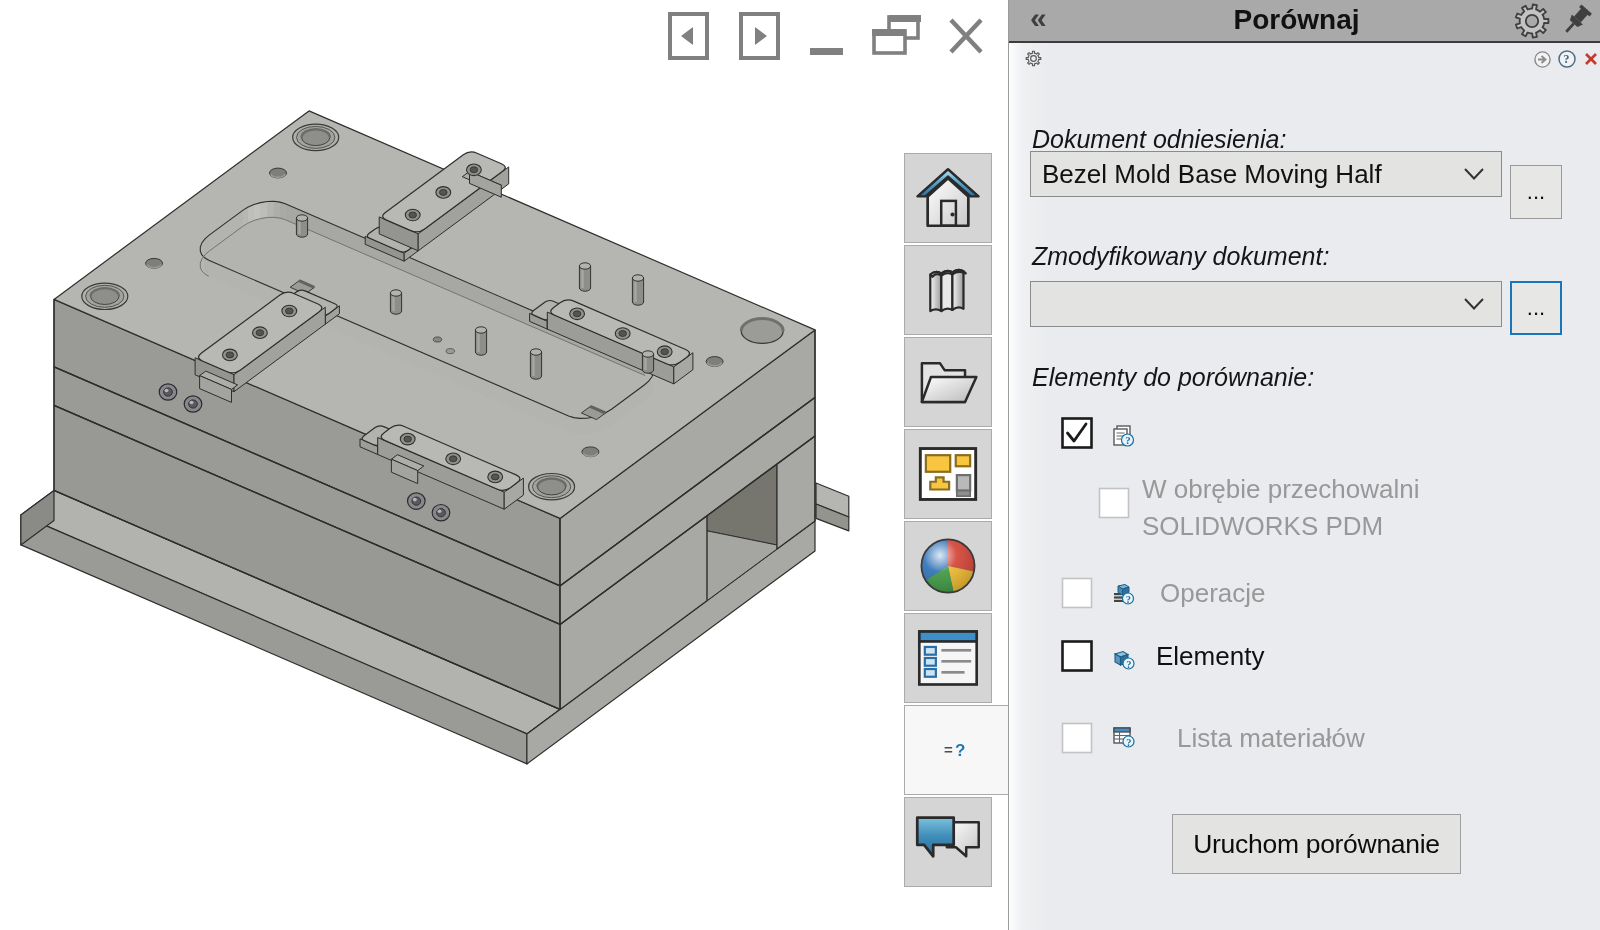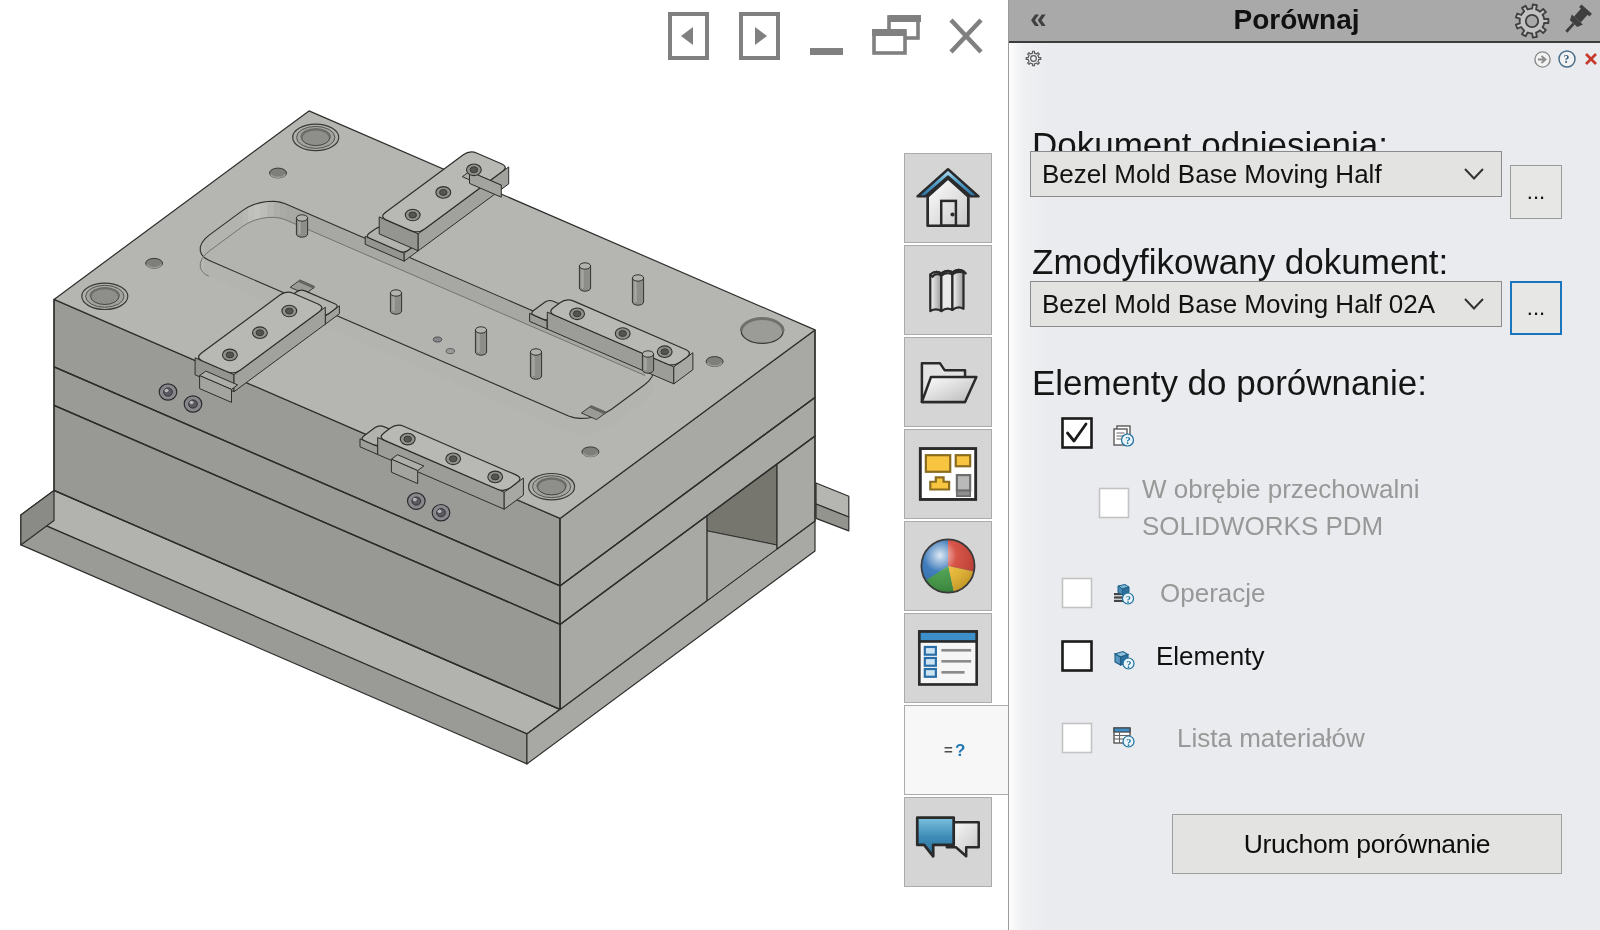--- a/index.html
+++ b/index.html
@@ -30,35 +30,35 @@
 #panel-title { position:absolute; left:0; top:4px; width:575px; text-align:center; font-size:28px; font-weight:bold; color:#111; }
 #hdr-gear { position:absolute; left:504px; top:2px; }
 #hdr-pin  { position:absolute; left:549px; top:3px; }
 
 #subbar { position:absolute; left:0; top:43px; width:591px; height:28px; }
 #sub-gear { position:absolute; left:16px; top:7px; }
 #sub-fwd  { position:absolute; left:525px; top:8px; }
 #sub-help { position:absolute; left:549px; top:7px; }
 #sub-close{ position:absolute; left:575px; top:9px; }
 
-.fld-label { position:absolute; left:23px; font-size:35px; color:#151515; }
+.fld-label { position:absolute; left:23px; font-size:25px; color:#151515;font-style:italic; }
 .combo { position:absolute; left:21px; width:472px; height:46px; background:#e3e3e1; border:1px solid #8b8b8b;
   font-size:26px; color:#111; display:flex; align-items:center; padding-left:11px; }
 .combo .chev { position:absolute; right:16px; top:15px; }
 .browse { position:absolute; left:501px; width:52px; height:54px; background:#e7e7e5; border:1px solid #9a9a9a;
   font-size:22px; color:#111; text-align:center; line-height:44px; }
 .browse.focused { border:2px solid #1a75bb; }
 
 .opt-row { position:absolute; left:0; width:591px; height:40px; }
 .chk { position:absolute; top:0; }
 .row-icon { position:absolute; }
 .opt-label { position:absolute; top:1px; font-size:26px; color:#101010; white-space:nowrap; }
 .opt-label.disabled { color:#989898;text-align:right; }
 
-#run-btn { position:absolute; left:163px; top:814px; width:390px; height:60px; background:#e3e3e1;
+#run-btn { position:absolute; left:163px; top:814px; width:289px; height:60px; background:#e3e3e1;
   border:1px solid #9e9e9e; font-size:26.5px; color:#0d0d0d; font-family:"Liberation Sans", sans-serif; letter-spacing:-0.3px; }
 </style>
 </head>
 <body>
 
 <div id="stage">
 
   <div id="viewport">
     <svg id="model-svg" width="1009" height="930" viewBox="0 0 1009 930">
       <g>
@@ -406,21 +406,20 @@
     <div class="combo" style="top:151px">
       <span>Bezel Mold Base Moving Half</span>
       <svg class="chev" width="22" height="14" viewBox="0 0 22 14">
         <path d="M2 2 L11 11.5 L20 2" fill="none" stroke="#333" stroke-width="2"></path>
       </svg>
     </div>
     <button class="browse" style="top:165px">...</button>
 
     <div class="fld-label" style="top:242px">Zmodyfikowany dokument:</div>
     <div class="combo" style="top:281px">
-      <span>Bezel Mold Base Moving Half 02A</span>
       <svg class="chev" width="22" height="14" viewBox="0 0 22 14">
         <path d="M2 2 L11 11.5 L20 2" fill="none" stroke="#333" stroke-width="2"></path>
       </svg>
     </div>
     <button class="browse focused" style="top:281px">...</button>
 
     <div class="fld-label" style="top:363px">Elementy do porównanie:</div>
 
 <div class="opt-row" style="top:417px">
   <span class="chk" style="left:52px"><svg width="32" height="32" viewBox="0 0 32 32">

